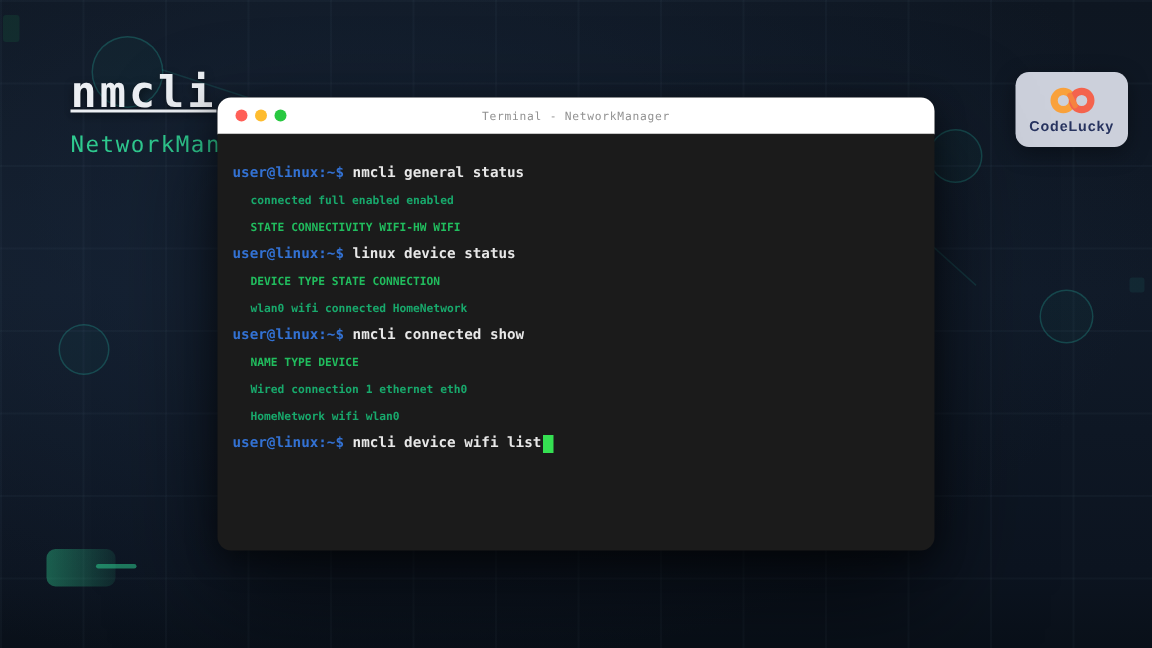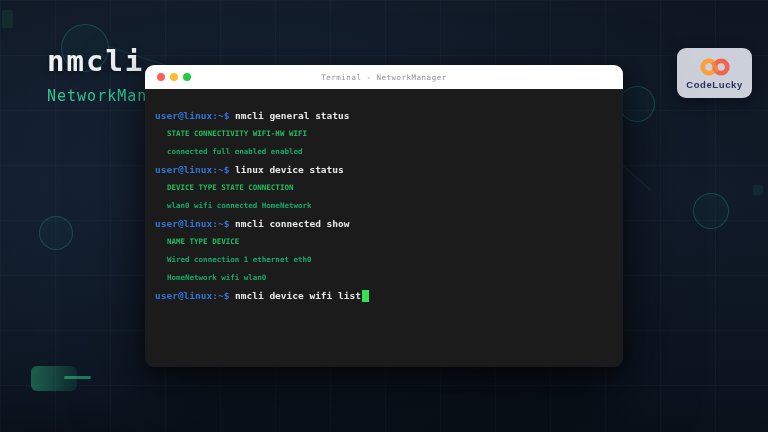--- a/index.html
+++ b/index.html
@@ -44,21 +44,21 @@
   }
   .accent-dash {
     position: absolute; left: 64px; top: 376px; width: 27px; height: 3px;
     border-radius: 2px; background: rgba(46,204,143,0.55); z-index: 1;
   }
   
   .hero { position: absolute; left: 47px; top: 44px; z-index: 2; }
   .hero-title {
     font-family: "DejaVu Sans Mono", monospace;
     font-size: 29px; font-weight: bold; color: #eceff3;
-    letter-spacing: 2px; text-shadow: 0 2px 6px rgba(0,0,0,0.5);
+    letter-spacing: 2px; text-shadow: 0 2px 6px rgba(0,0,0,0.5); text-decoration: underline;
   }
   .hero-sub {
     margin-top: 9px;
     font-family: "DejaVu Sans Mono", monospace;
     font-size: 15px; color: #2fc98f; letter-spacing: 1px;
   }
   
   .badge {
     position: absolute; left: 677px; top: 12px; width: 75px; height: 50px;
     background: #ccd0db; border-radius: 9px; z-index: 3;
@@ -153,22 +153,22 @@
   <div class="titlebar">
     <div class="dots">
       <div class="dot red"></div>
       <div class="dot yellow"></div>
       <div class="dot green"></div>
     </div>
     <div class="win-title">Terminal - NetworkManager</div>
   </div>
   <div class="term-body">
       <div class="term-line command"><span class="prompt">user@linux:~$</span><span class="cmd"> nmcli general status</span></div>
+      <div class="term-line output"><span class="txt">connected full enabled enabled</span></div>
       <div class="term-line header"><span class="txt">STATE CONNECTIVITY WIFI-HW WIFI</span></div>
-      <div class="term-line output"><span class="txt">connected full enabled enabled</span></div>
       <div class="term-line command"><span class="prompt">user@linux:~$</span><span class="cmd"> linux device status</span></div>
       <div class="term-line header"><span class="txt">DEVICE TYPE STATE CONNECTION</span></div>
       <div class="term-line output"><span class="txt">wlan0 wifi connected HomeNetwork</span></div>
       <div class="term-line command"><span class="prompt">user@linux:~$</span><span class="cmd"> nmcli connected show</span></div>
       <div class="term-line header"><span class="txt">NAME TYPE DEVICE</span></div>
       <div class="term-line output"><span class="txt">Wired connection 1 ethernet eth0</span></div>
       <div class="term-line output"><span class="txt">HomeNetwork wifi wlan0</span></div>
       <div class="term-line command"><span class="prompt">user@linux:~$</span><span class="cmd"> nmcli device wifi list</span><span class="cursor"></span></div>
     </div>
 </div>

